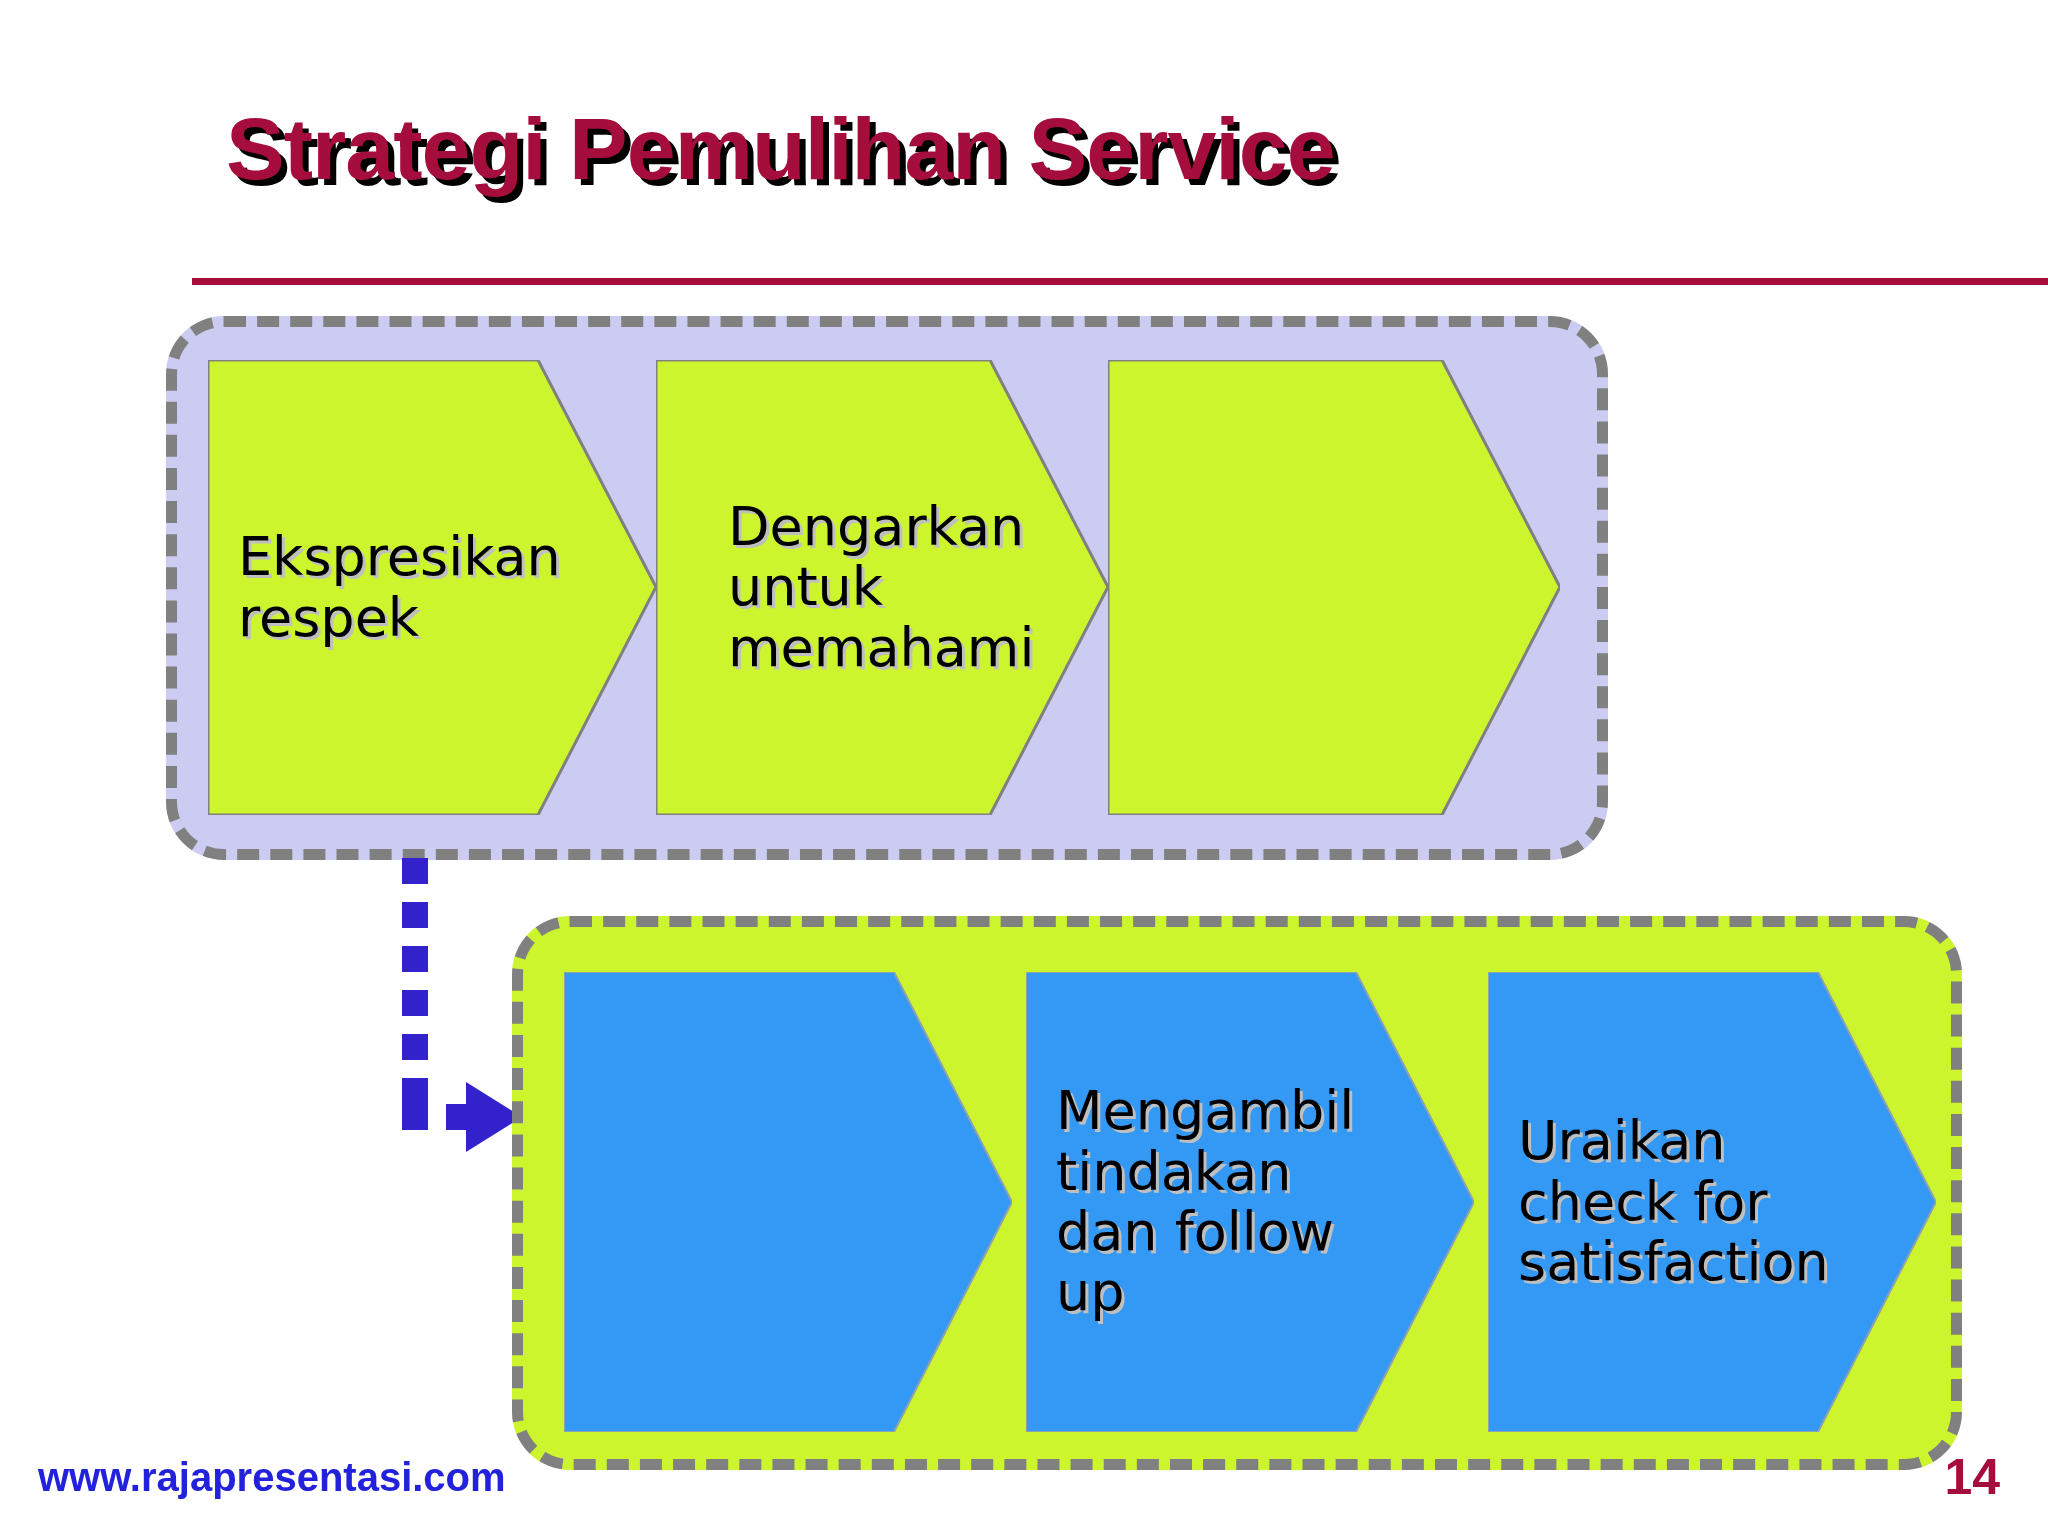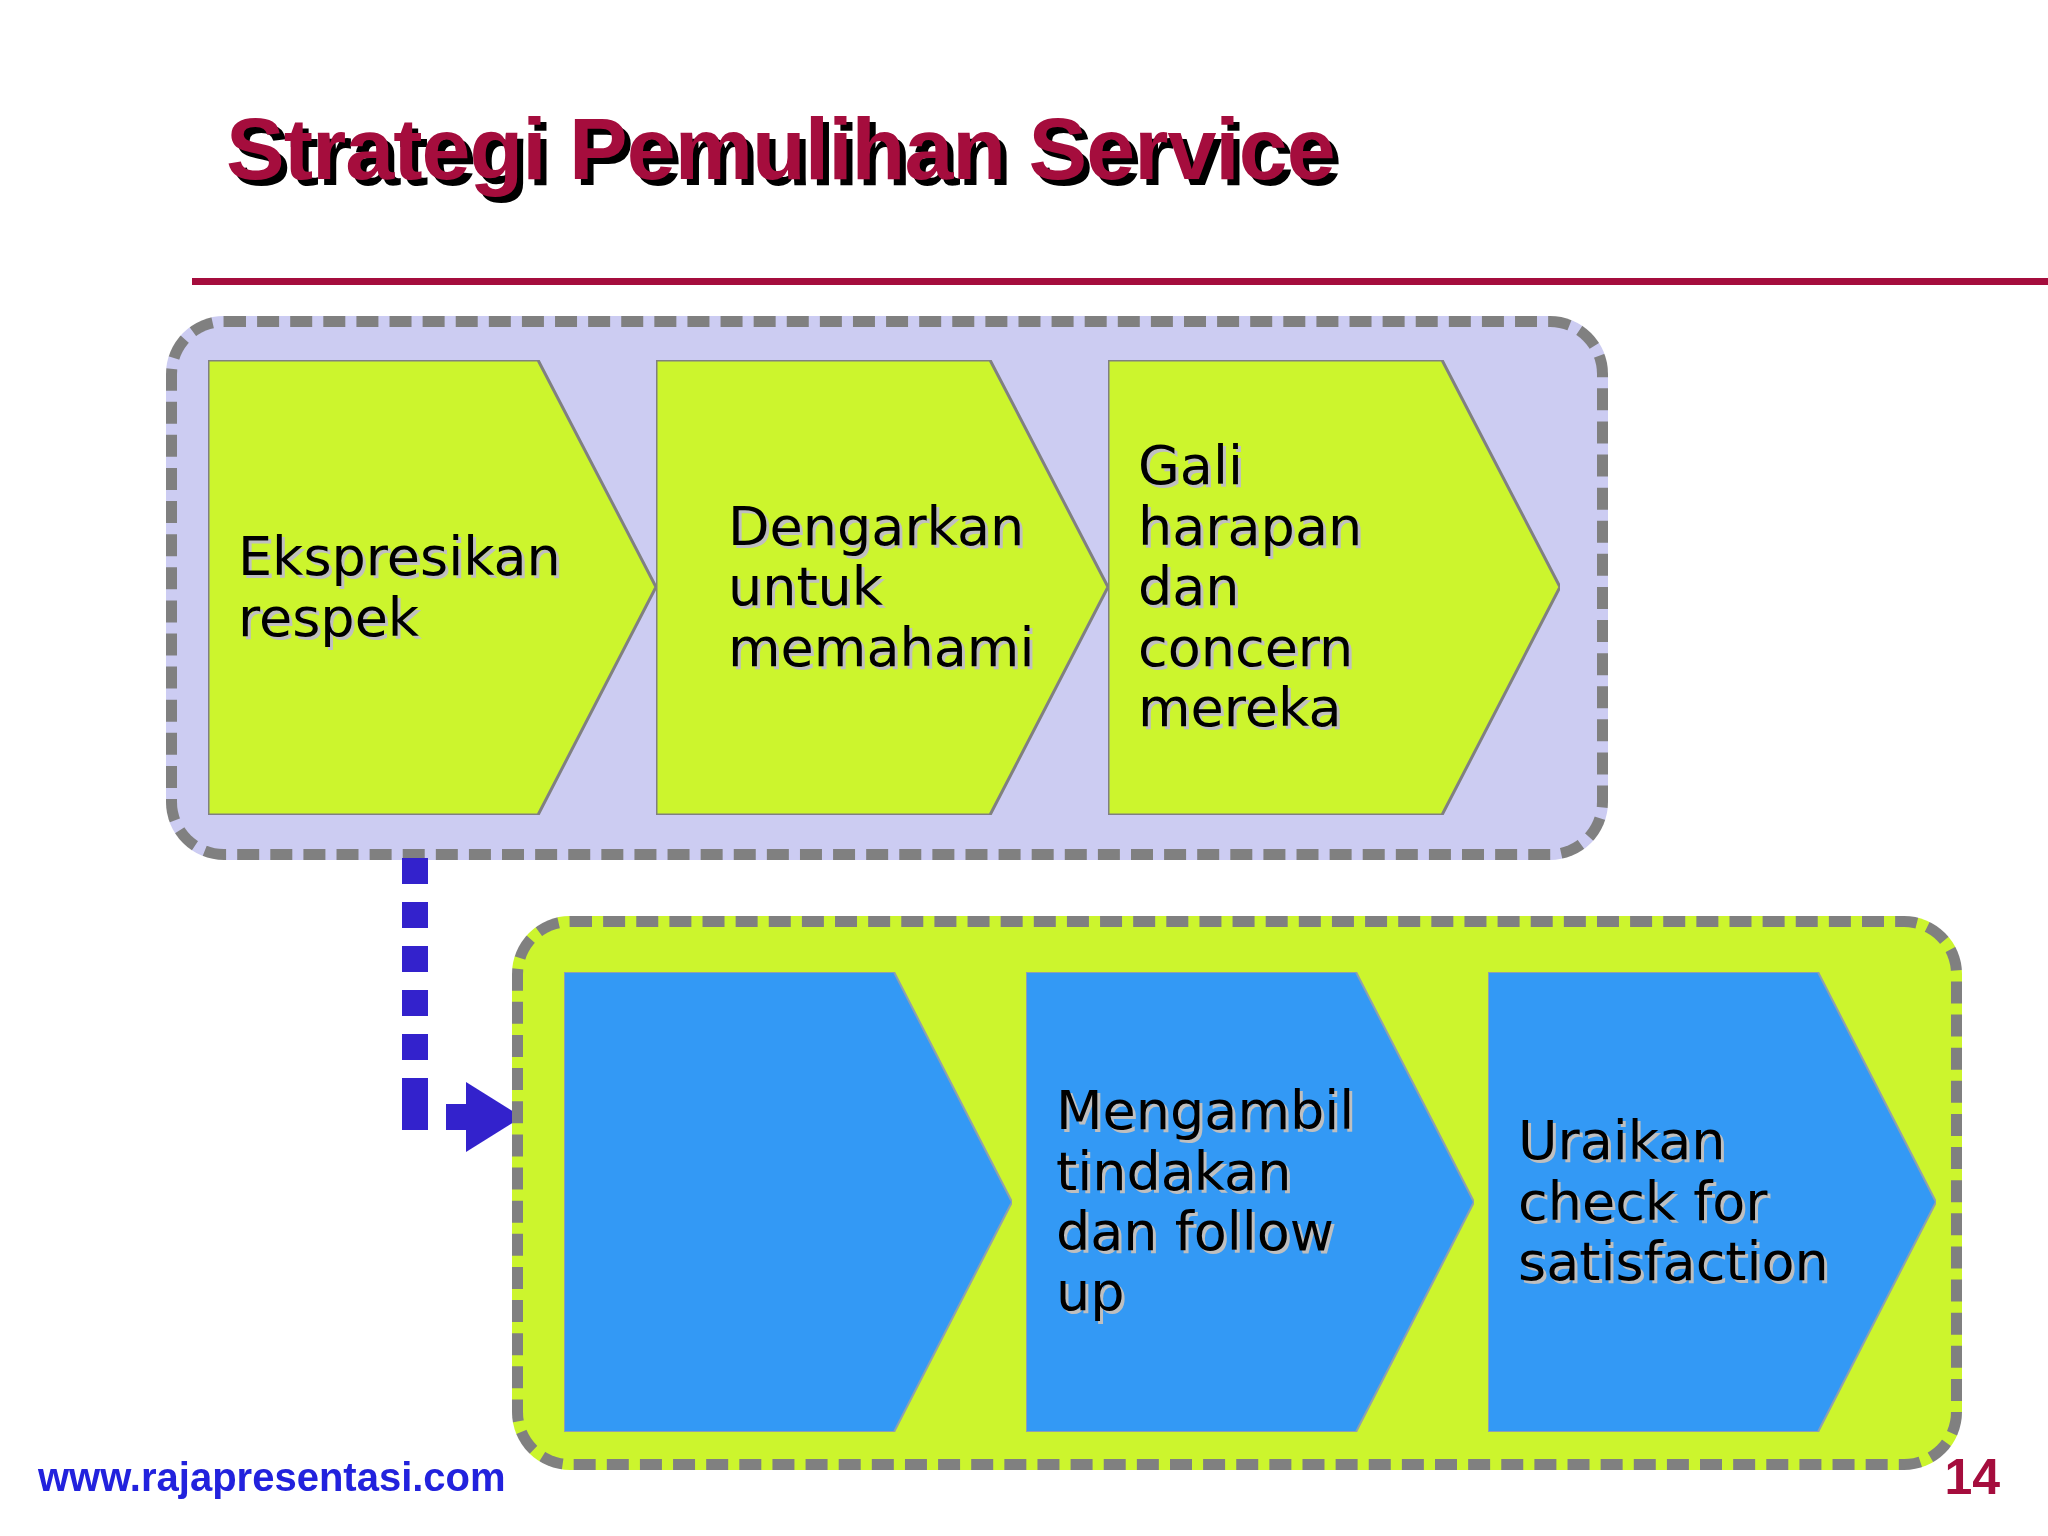--- a/index.html
+++ b/index.html
@@ -171,25 +171,20 @@
   </svg>
   <span class="chev-label">Dengarkan
 untuk
 memahami</span>
 </div>
 
 <div class="chevron chev-g3">
   <svg class="chev-shape" viewBox="0 0 452 455" preserveAspectRatio="none">
     <polygon points="0,0 334,0 452,227 334,455 0,455" fill="#CCF52D" stroke="#808080" stroke-width="3"></polygon>
   </svg>
-  <span class="chev-label">Gali
-harapan
-dan
-concern
-mereka</span>
 </div>
 
 <div id="connector-vert"></div>
 <div id="connector-horz"></div>
 <div id="connector-arrow"></div>
 
 <div class="group-box group-bottom"></div>
 
 <div class="chevron chev-b1">
   <svg class="chev-shape" viewBox="0 0 448 460" preserveAspectRatio="none">

